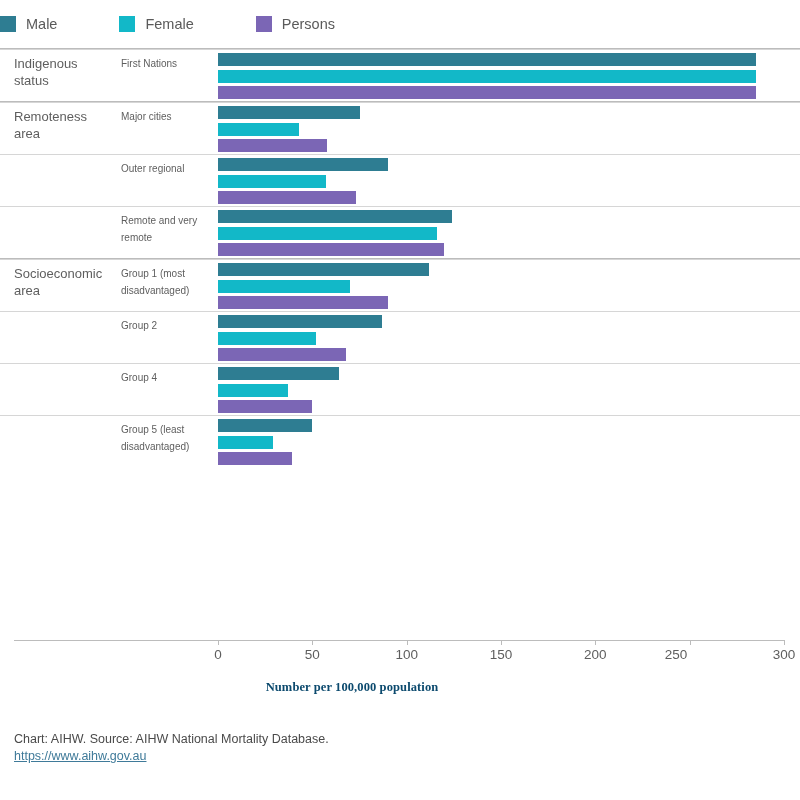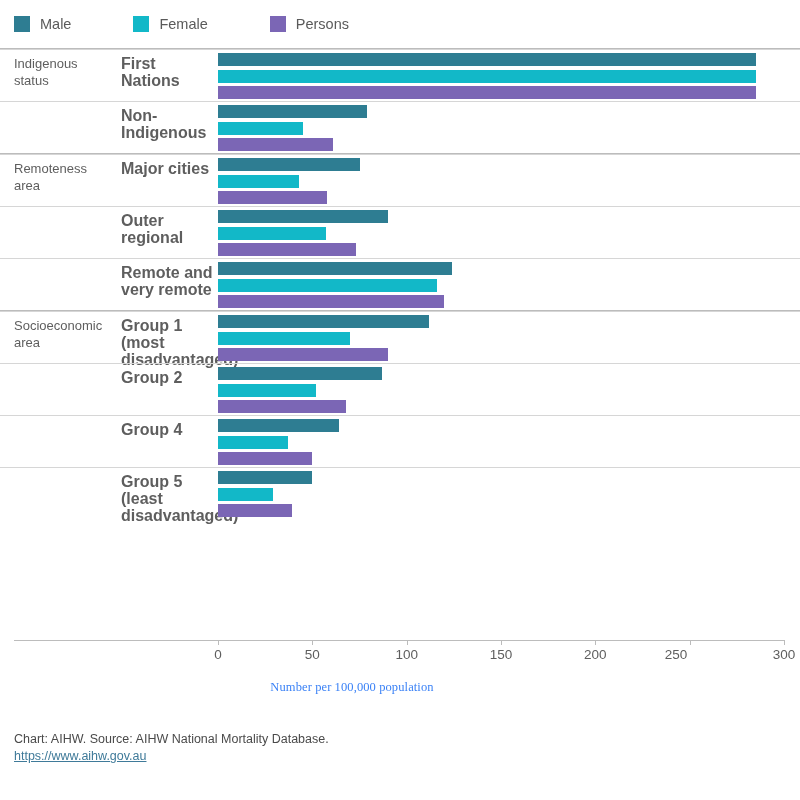--- a/index.html
+++ b/index.html
@@ -17,21 +17,21 @@
   }
 
   
   #legend {
     position: absolute;
     left: 0; top: 0;
     width: 800px;
     height: 48px;
     display: flex;
     align-items: center;
-    padding-left: 14px;
+    padding-left: 0;
     box-sizing: border-box;
   }
   .legend-item {
     display: flex;
     align-items: center;
     margin-right: 62px;
   }
   .legend-swatch {
     width: 16px;
     height: 16px;
@@ -72,24 +72,23 @@
     box-sizing: border-box;
   }
   .supergroup > .cat-row:first-of-type {
     border-top: none;
   }
   .cat-label {
     position: absolute;
     left: 121px;
     top: 5px;
     width: 96px;
-    font-size: 16px;
+    font-size: 10px;
     line-height: 17px;
     color: #5e5e5e;
-    font-weight: bold;
   }
   .plot {
     position: absolute;
     left: 218px;
     top: 0;
     right: 16px;
     height: 52px;
   }
   .bar-track {
     position: absolute;
@@ -134,22 +133,22 @@
     transform: translateX(-50%);
     white-space: nowrap;
   }
   #axis-title {
     position: absolute;
     left: 0;
     top: 680px;
     width: 800px;
     text-align: center;
     font-size: 12.5px;
-    font-weight: normal;
-    color: #3b82f6;
+    font-weight: bold;
+    color: #0c4a6e;
     font-family: "Liberation Serif", serif;
     letter-spacing: 0.1px;
   }
   #axis-title-inner {
     display: inline-block;
     margin-left: -96px;
   }
 
   
   #footer {
@@ -192,34 +191,20 @@
         <div class="cat-label">First Nations</div>
         <div class="plot">
           <div class="bar-track s0">
             <div class="bar" title="Male: 285" style="width: 537.7px; background: rgb(46, 125, 146);"></div>
           </div>
           <div class="bar-track s1">
             <div class="bar" title="Female: 285" style="width: 537.7px; background: rgb(18, 184, 200);"></div>
           </div>
           <div class="bar-track s2">
             <div class="bar" title="Persons: 285" style="width: 537.7px; background: rgb(123, 102, 181);"></div>
-          </div>
-        </div>
-      </div>
-      <div class="cat-row">
-        <div class="cat-label">Non-Indigenous</div>
-        <div class="plot">
-          <div class="bar-track s0">
-            <div class="bar" title="Male: 79" style="width: 149.047px; background: rgb(46, 125, 146);"></div>
-          </div>
-          <div class="bar-track s1">
-            <div class="bar" title="Female: 45" style="width: 84.9px; background: rgb(18, 184, 200);"></div>
-          </div>
-          <div class="bar-track s2">
-            <div class="bar" title="Persons: 61" style="width: 115.087px; background: rgb(123, 102, 181);"></div>
           </div>
         </div>
       </div>
     </div>
     <div class="supergroup">
       <div class="supergroup-label">Remoteness area</div>
       <div class="cat-row">
         <div class="cat-label">Major cities</div>
         <div class="plot">
           <div class="bar-track s0">

